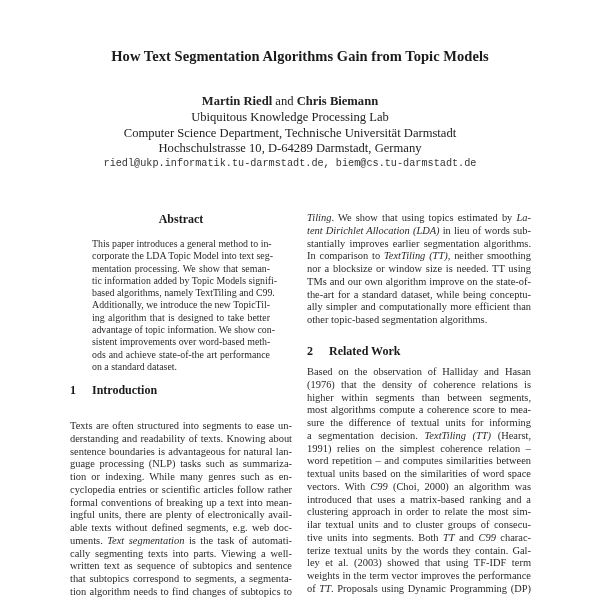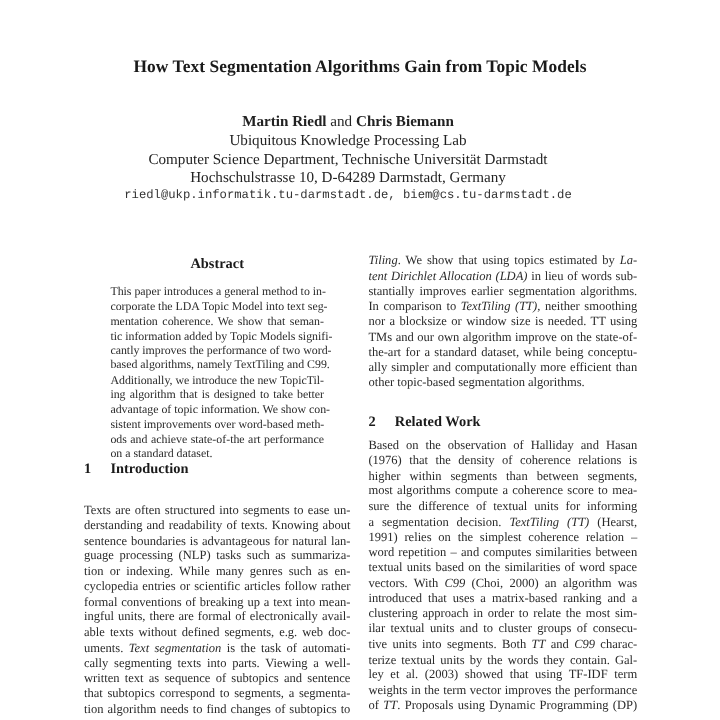--- a/index.html
+++ b/index.html
@@ -40,44 +40,43 @@
   <div>Ubiquitous Knowledge Processing Lab</div>
   <div>Computer Science Department, Technische Universität Darmstadt</div>
   <div>Hochschulstrasse 10, D-64289 Darmstadt, Germany</div>
   <div class="email">riedl@ukp.informatik.tu-darmstadt.de, biem@cs.tu-darmstadt.de</div>
 </div>
 
 <div class="abs-head">Abstract</div>
 <div class="col abstract">
     <span class="line">This paper introduces a general method to in-</span>
     <span class="line">corporate the LDA Topic Model into text seg-</span>
-    <span class="line">mentation coherence.  We show that seman-</span>
+    <span class="line">mentation processing.  We show that seman-</span>
     <span class="line">tic information added by Topic Models signifi-</span>
-    <span class="line">cantly improves the performance of two word-</span>
     <span class="line">based algorithms, namely TextTiling and C99.</span>
     <span class="line">Additionally, we introduce the new TopicTil-</span>
     <span class="line">ing algorithm that is designed to take better</span>
     <span class="line">advantage of topic information. We show con-</span>
     <span class="line">sistent improvements over word-based meth-</span>
     <span class="line">ods and achieve state-of-the art performance</span>
     <span class="line last">on a standard dataset.</span>
   </div>
 
 <div class="sec-head" style="top:383px; left:70px;">
   <span class="num">1</span><span>Introduction</span>
 </div>
 <div class="col intro">
     <span class="line">Texts are often structured into segments to ease un-</span>
     <span class="line">derstanding and readability of texts. Knowing about</span>
     <span class="line">sentence boundaries is advantageous for natural lan-</span>
     <span class="line">guage processing (NLP) tasks such as summariza-</span>
     <span class="line">tion or indexing.  While many genres such as en-</span>
     <span class="line">cyclopedia entries or scientific articles follow rather</span>
     <span class="line">formal conventions of breaking up a text into mean-</span>
-    <span class="line">ingful units, there are formal of electronically avail-</span>
+    <span class="line">ingful units, there are plenty of electronically avail-</span>
     <span class="line">able texts without defined segments, e.g.  web doc-</span>
     <span class="line">uments.  <i>Text segmentation</i> is the task of automati-</span>
     <span class="line">cally segmenting texts into parts.  Viewing a well-</span>
     <span class="line">written text as sequence of subtopics and sentence</span>
     <span class="line">that subtopics correspond to segments, a segmenta-</span>
     <span class="line">tion algorithm needs to find changes of subtopics to</span>
   </div>
 
 <div class="col right-top">
     <span class="line"><i>Tiling</i>. We show that using topics estimated by <i>La-</i></span>

